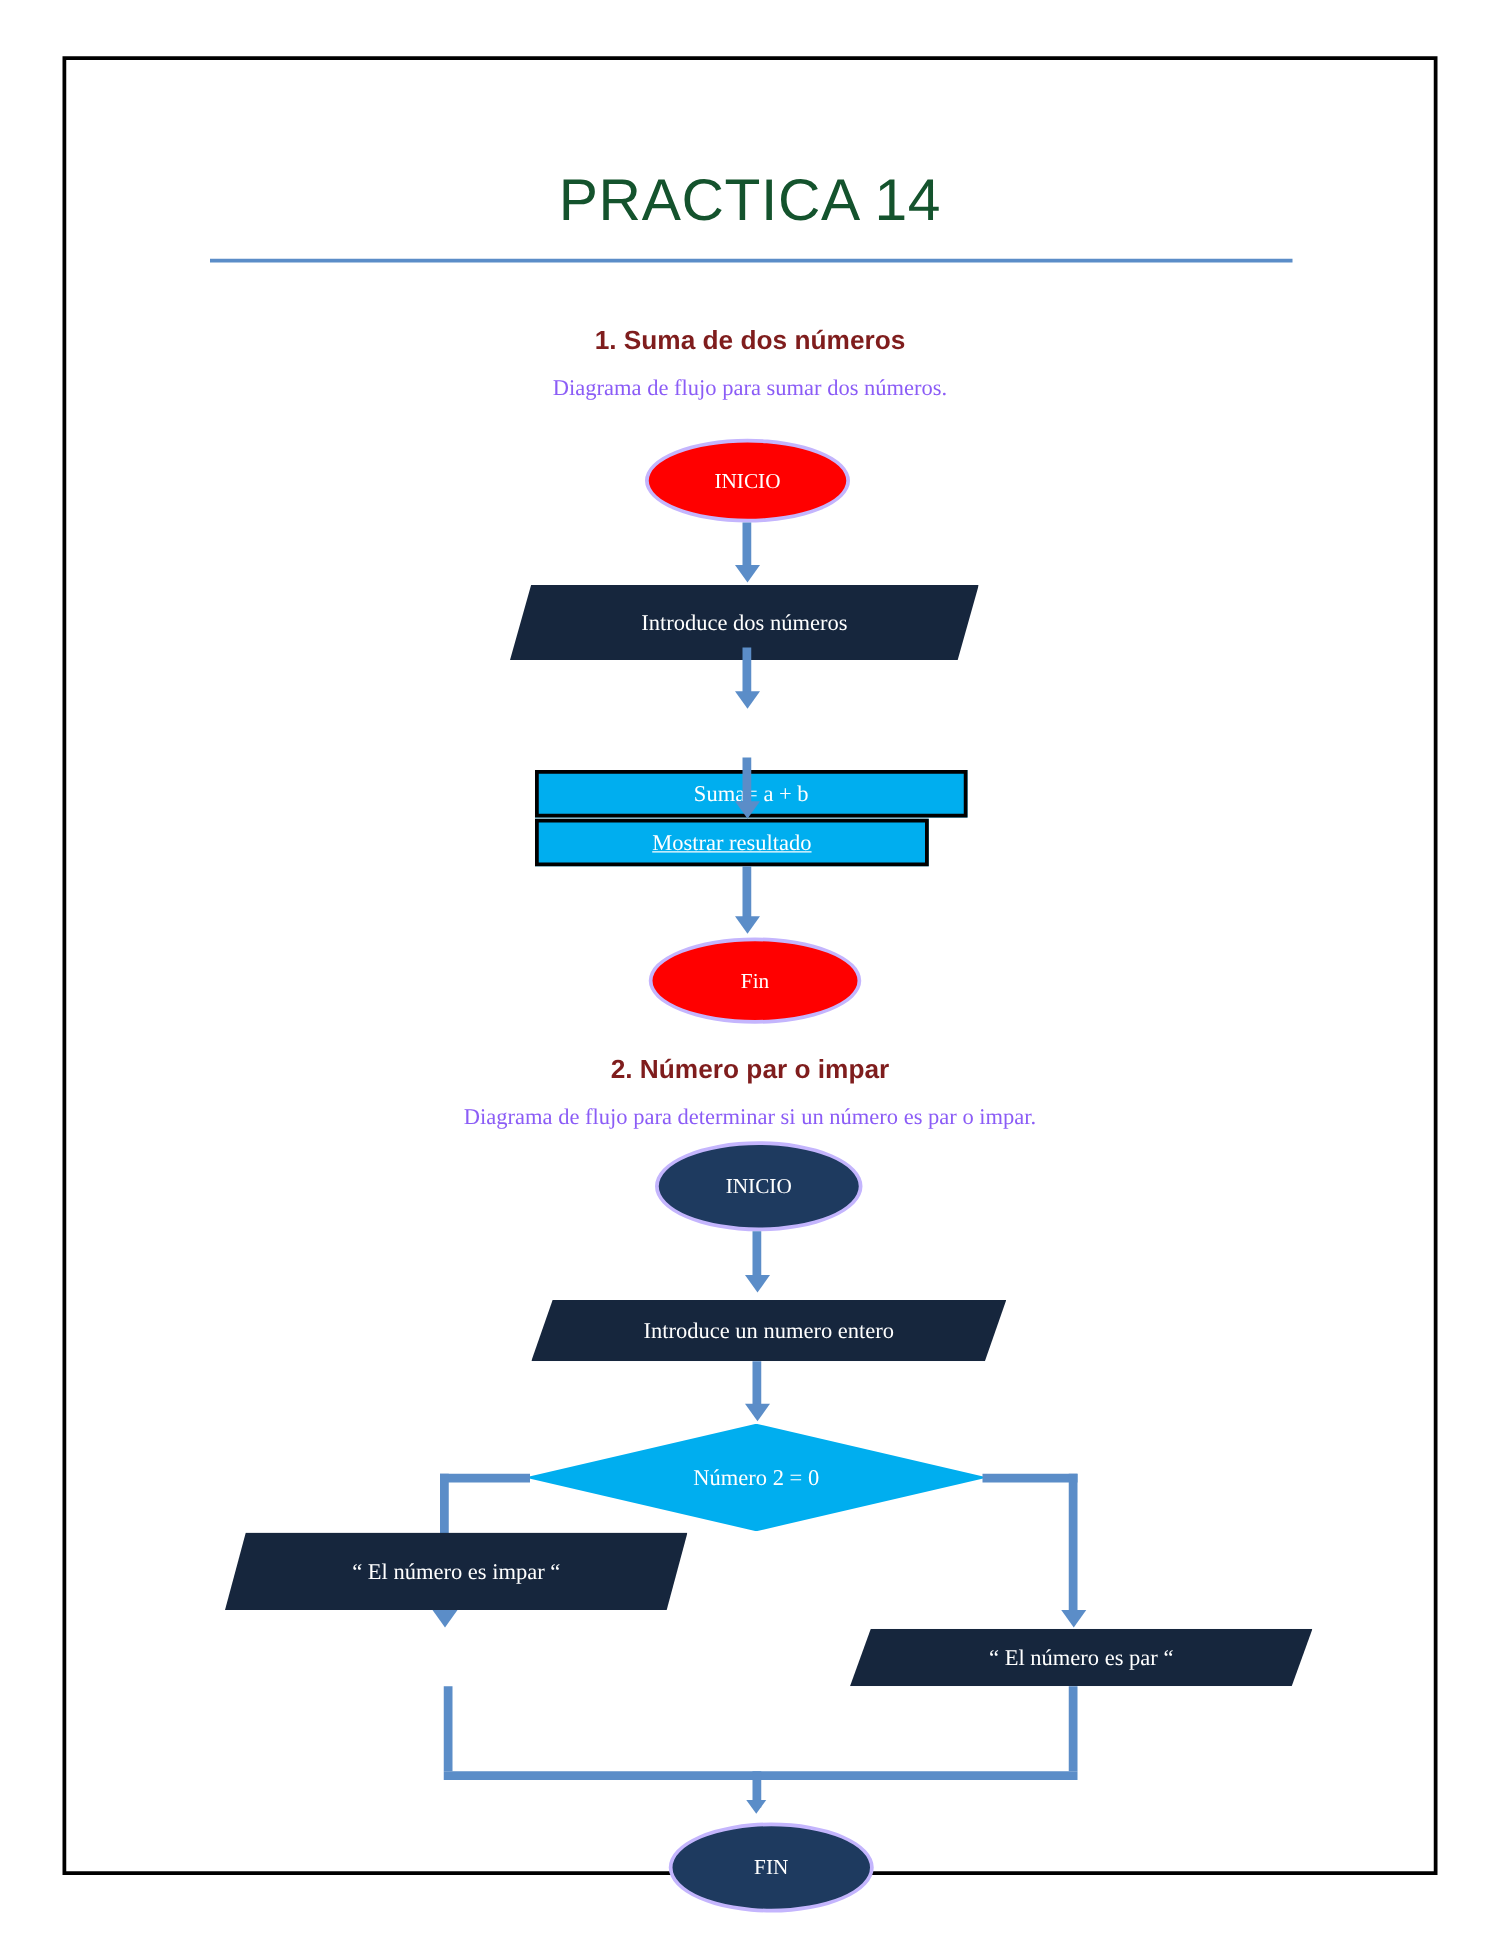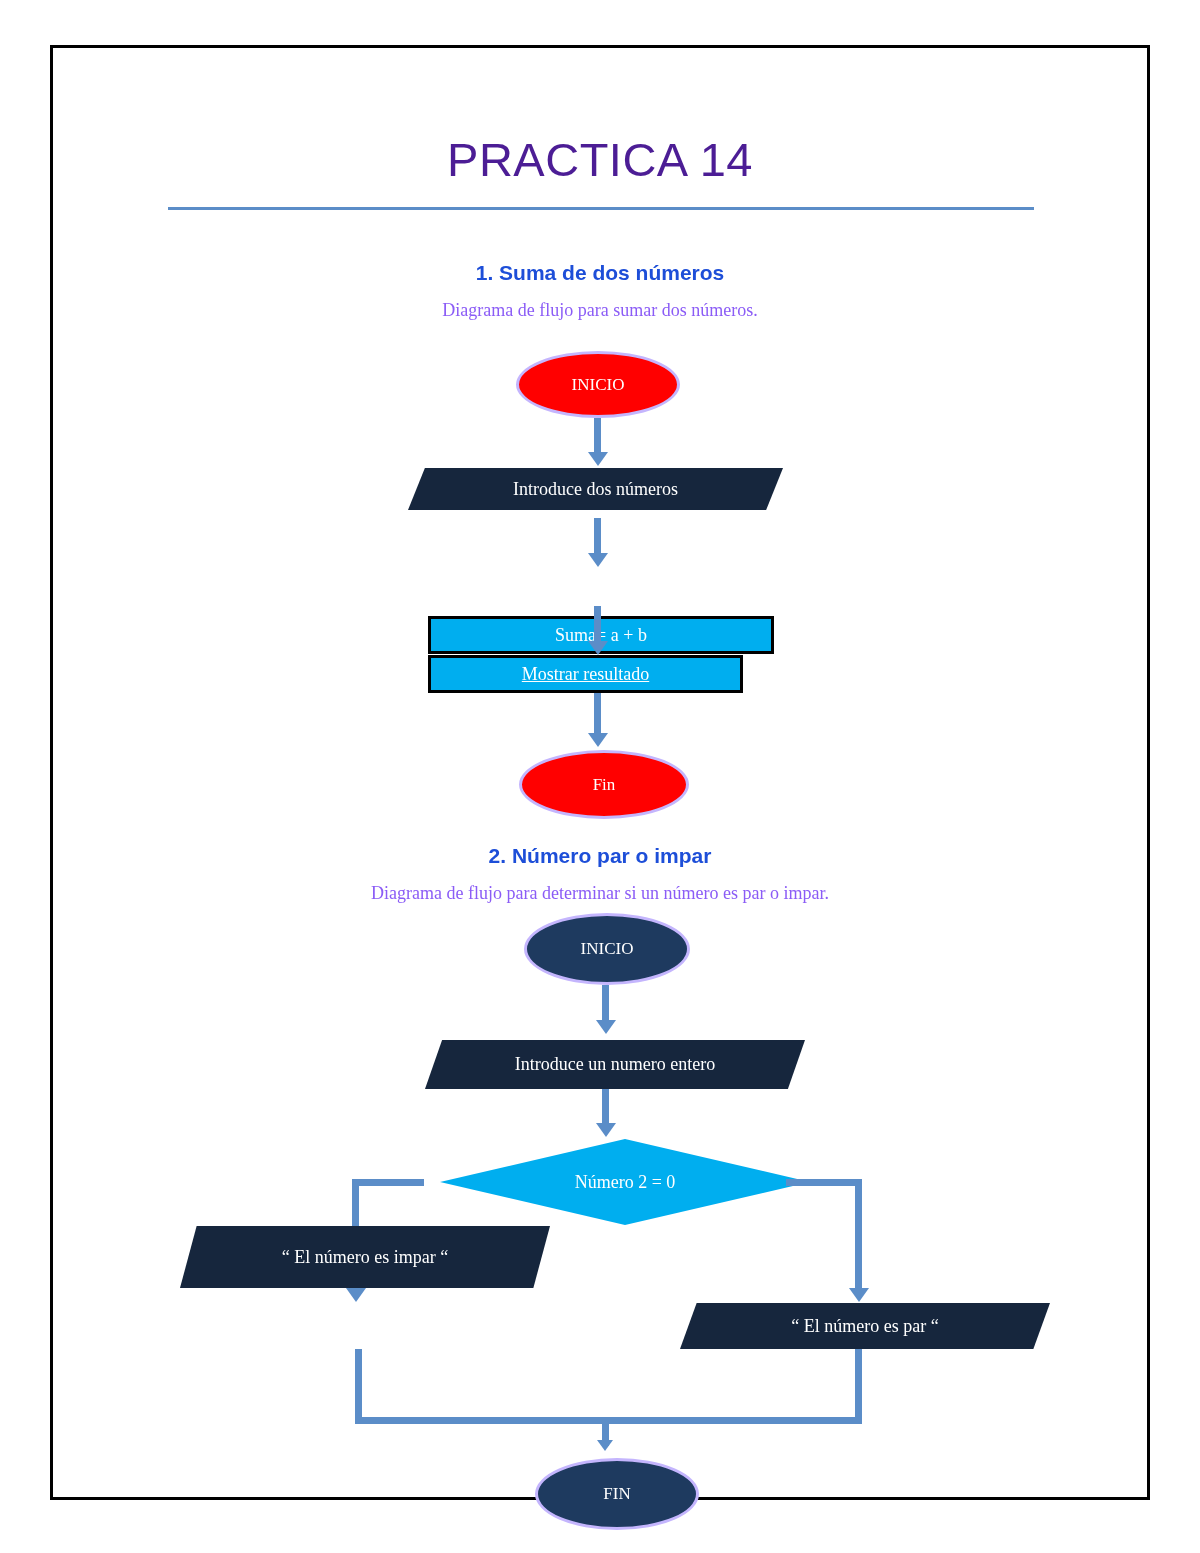--- a/index.html
+++ b/index.html
@@ -27,42 +27,42 @@
     border: 3px solid #000000;
     box-sizing: border-box;
   }
   
   #doc-title {
     position: absolute;
     left: 0;
     top: 136px;
     width: 1200px;
     text-align: center;
-    color: #4c1d95;
+    color: #14532d;
     font-family: "Liberation Sans", sans-serif;
     font-size: 47px;
     font-weight: 400;
     letter-spacing: 0.5px;
     line-height: 1;
   }
   #title-rule {
     position: absolute;
     left: 168px;
     top: 207px;
     width: 866px;
     height: 3px;
     background: #5B8DC8;
   }
   
   .section-heading {
     position: absolute;
     width: 1200px;
     left: 0;
     text-align: center;
-    color: #1d4ed8;
+    color: #7f1d1d;
     font-family: "Liberation Sans", sans-serif;
     font-size: 21px;
     font-weight: bold;
     line-height: 1;
   }
   .section-desc {
     position: absolute;
     width: 1200px;
     left: 0;
     text-align: center;
@@ -140,21 +140,21 @@
   <div class="section-heading" style="top:262px;">1. Suma de dos números</div>
   <div class="section-desc" style="top:301px;">Diagrama de flujo para sumar dos números.</div>
 
   <div class="shape ellipse start-red" style="left:516px; top:351px; width:164px; height:67px;">
     <span class="shape-text">INICIO</span>
   </div>
 
   <div class="conn conn-v" style="left:594px; top:418px; height:41px;"></div>
   <div class="arrowhead-down" style="left:588px; top:452px;"></div>
 
-  <div class="shape io-parallelogram" style="left:408px; top:468px; width:375px; height:42px;">
+  <div class="shape io-parallelogram" style="left:408px; top:468px; width:375px; height:60px;">
     <span class="shape-text">Introduce dos números</span>
   </div>
 
   <div class="conn conn-v" style="left:594px; top:518px; height:42px;"></div>
   <div class="arrowhead-down" style="left:588px; top:553px;"></div>
 
   <div class="shape process" style="left:428px; top:568px; width:346px; height:38px;margin-top:48px;">
     <span class="shape-text">Suma= a + b</span>
   </div>
 
@@ -182,21 +182,21 @@
   <div class="conn conn-v" style="left:602px; top:985px; height:42px;"></div>
   <div class="arrowhead-down" style="left:596px; top:1020px;"></div>
 
   <div class="shape io-parallelogram" style="left:425px; top:1040px; width:380px; height:49px;">
     <span class="shape-text">Introduce un numero entero</span>
   </div>
 
   <div class="conn conn-v" style="left:602px; top:1089px; height:42px;"></div>
   <div class="arrowhead-down" style="left:596px; top:1123px;"></div>
 
-  <div class="shape decision" style="left:440px; top:1139px; width:370px; height:86px;justify-content:center;">
+  <div class="shape decision" style="left:420px; top:1139px; width:370px; height:86px;justify-content:center;">
     <span class="shape-text">Número  2 = 0</span>
   </div>
 
   <div class="conn conn-h" style="left:352px; top:1179px; width:72px;"></div>
   <div class="conn conn-v" style="left:352px; top:1179px; height:115px;"></div>
   <div class="arrowhead-down" style="left:346px; top:1288px;"></div>
 
   <div class="conn conn-h" style="left:786px; top:1179px; width:76px;"></div>
   <div class="conn conn-v" style="left:855px; top:1179px; height:115px;"></div>
   <div class="arrowhead-down" style="left:849px; top:1288px;"></div>

